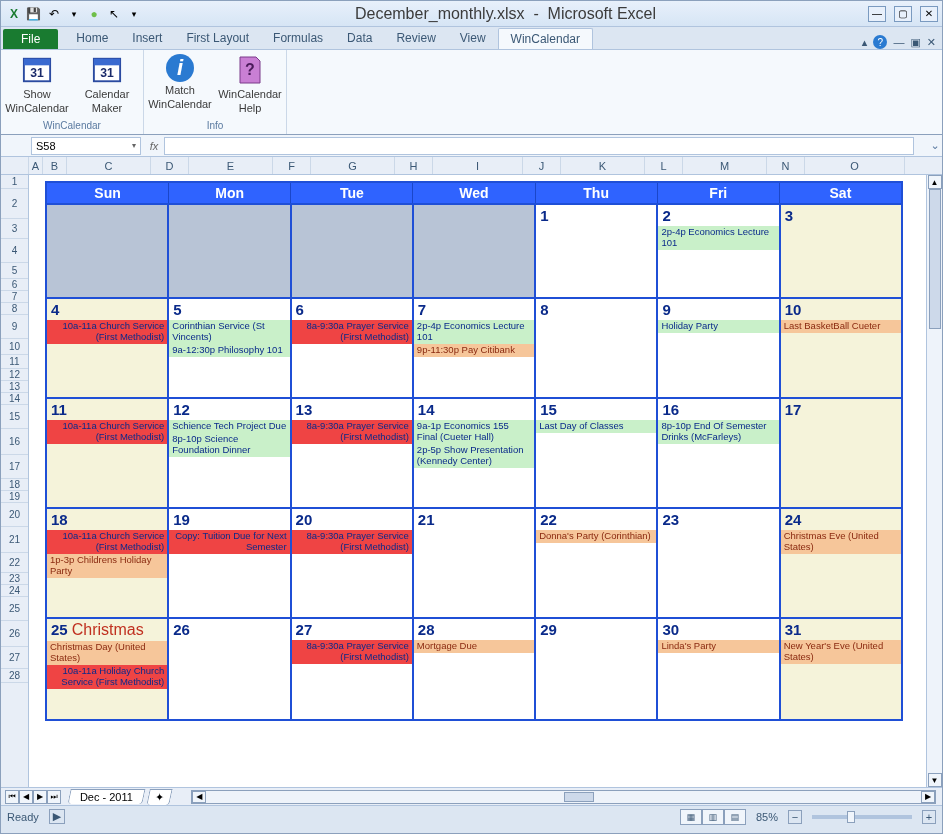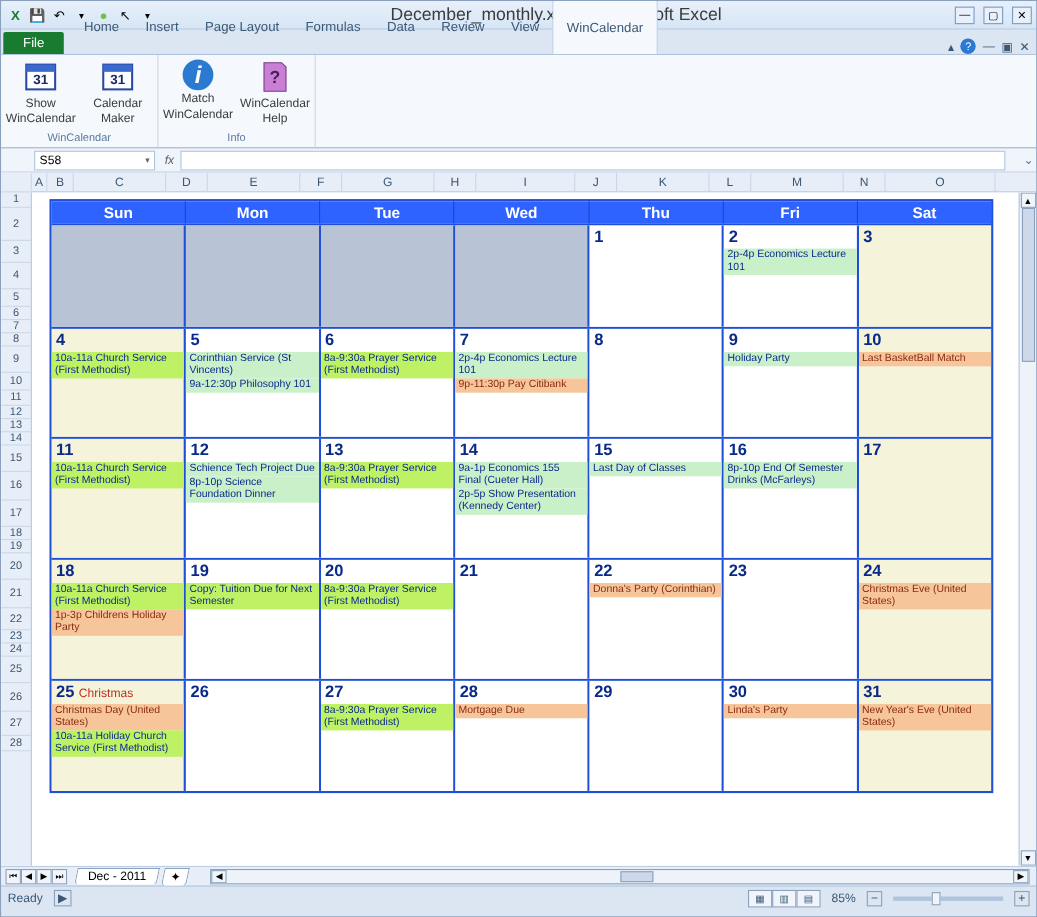--- a/index.html
+++ b/index.html
@@ -11,21 +11,21 @@
 .qat-icon { width: 18px; height: 18px; display: flex; align-items: center; justify-content: center; font-size: 12px; }
 .title-center { flex: 1; text-align: center; font-size: 16px; color: #3b3b3b; }
 .win-controls { display: flex; gap: 8px; }
 .win-btn { width: 18px; height: 16px; border: 1px solid #7a9ac0; background: #e8f0fb; display: flex; align-items: center; justify-content: center; font-size: 10px; }
 
 
 .ribbon-tabs { height: 22px; display: flex; align-items: flex-end; padding-left: 2px; background: #dce6f2; }
 .file-tab { background: #217346; background: #1e6b3a; color: #fff; padding: 3px 18px; font-size: 12px; border-radius: 2px 2px 0 0; margin-right: 6px;}
 .file-tab { background: #2a8a4a; }
 .file-tab { background: #197b30; }
-.tab { padding: 17px 12px; font-size: 12px; color: #3b5875; cursor: default; }
+.tab { padding: 3px 12px; font-size: 12px; color: #3b5875; cursor: default; }
 .tab.active { background: #f5f9fd; border: 1px solid #b0c4de; border-bottom: none; border-radius: 2px 2px 0 0; }
 .ribbon-right { margin-left: auto; display: flex; gap: 6px; align-items: center; padding-right: 6px; color:#3b5875; }
 
 
 .ribbon { height: 86px; background: #f5f9fd; border-top: 1px solid #b0c4de; border-bottom: 1px solid #8ba0bc; display: flex; }
 .group { border-right: 1px solid #cbd8e8; display: flex; flex-direction: column; justify-content: space-between; padding: 2px 6px 0 6px; }
 .group-items { display: flex; gap: 10px; flex: 1; align-items: flex-start; padding-top:2px;}
 .big-btn { display: flex; flex-direction: column; align-items: center; width: 60px; text-align: center; font-size: 11px; color: #3b3b3b; gap: 2px; }
 .big-icon { width: 32px; height: 32px; display: flex; align-items: center; justify-content: center; font-size: 22px; }
 .group-label { text-align: center; font-size: 10px; color: #5a7aa0; padding: 1px 0 3px; }
@@ -55,23 +55,23 @@
 .cal-head { display: flex; background: #2f63ff; }
 .cal-head div { flex: 1; text-align: center; color: #fff; font-weight: 600; font-size: 14px; padding: 2px 0; border-right: 1px solid #1a46c9; }
 .cal-head div:last-child { border-right: none; }
 .cal-body { }
 .cal-row { display: flex; border-top: 2px solid #1f4fd6; }
 .cal-cell { flex: 1; border-right: 2px solid #1f4fd6; min-height: 86px; background: #fff; display: flex; flex-direction: column; font-size: 10px; }
 .cal-cell:last-child { border-right: none; }
 .cal-cell.prev { background: #b8c4d6; }
 .cal-cell.wkend { background: #f5f3da; }
 .daynum { font-size: 15px; font-weight: 700; color: #0a2a8a; padding: 2px 4px; }
-.daynum .holiday { font-size: 11px; font-weight: 400; color: #c03020; margin-left: 4px; }
+.daynum .holiday { font-size: 16px; font-weight: 400; color: #c03020; margin-left: 4px; }
 .evt { font-size: 9.5px; padding: 1px 3px; color: #0a2a8a; line-height: 1.15; }
-.evt.blue { background: #bef264; }
+.evt.blue { background: #ef4444; text-align: right; }
 .evt.green { background: #c9f0c9; }
 .evt.orange { background: #f6c69a; color: #8a2a10; }
 
 
 .sheet-tabs { height: 18px; background: #e8eef7; border-top: 1px solid #b0c4de; display: flex; align-items: center; }
 .nav-btns { display: flex; gap: 0; padding: 0 4px; }
 .nav-btn { width: 14px; height: 14px; border: 1px solid #8ba0bc; background: #f0f5fb; font-size: 8px; display: flex; align-items: center; justify-content: center; }
 .stab { background: #fff; border: 1px solid #8ba0bc; border-bottom: none; padding: 1px 10px; font-size: 11px; margin-left: 4px; border-radius: 0 0 4px 4px; transform: skewX(-12deg); }
 .stab span { display:inline-block; transform: skewX(12deg); }
 .hscroll { flex: 1; margin: 0 6px 0 20px; height: 14px; border: 1px solid #8ba0bc; background: #eef3fa; position: relative; display:flex; align-items:center; }
@@ -121,21 +121,21 @@
     <div class="win-btn">▢</div>
     <div class="win-btn">✕</div>
   </div>
 </div>
 
 <div class="ribbon-tabs">
   <div class="file-tab">File</div>
   <div id="tabs-host" style="display: flex;">
       <div class="tab">Home</div>
       <div class="tab">Insert</div>
-      <div class="tab">Page Layout</div>
+      <div class="tab">First Layout</div>
       <div class="tab">Formulas</div>
       <div class="tab">Data</div>
       <div class="tab">Review</div>
       <div class="tab">View</div>
       <div class="tab active">WinCalendar</div>
     </div>
   <div class="ribbon-right">
     <span>▴</span>
     <span style="background:#2a7ad1;color:#fff;border-radius:50%;width:14px;height:14px;display:inline-flex;align-items:center;justify-content:center;font-size:10px;">?</span>
     <span>—</span>
@@ -305,21 +305,21 @@
               </div>
               <div class="cal-cell">
                 <div class="daynum">8</div>
               </div>
               <div class="cal-cell">
                 <div class="daynum">9</div>
                 <div class="evt green">Holiday Party</div>
               </div>
               <div class="cal-cell wkend">
                 <div class="daynum">10</div>
-                <div class="evt orange">Last BasketBall Match</div>
+                <div class="evt orange">Last BasketBall Cueter</div>
               </div>
             </div>
             <div class="cal-row r2">
               <div class="cal-cell wkend">
                 <div class="daynum">11</div>
                 <div class="evt blue">10a-11a Church Service (First Methodist)</div>
               </div>
               <div class="cal-cell">
                 <div class="daynum">12</div>
                 <div class="evt green">Schience Tech Project Due</div>

